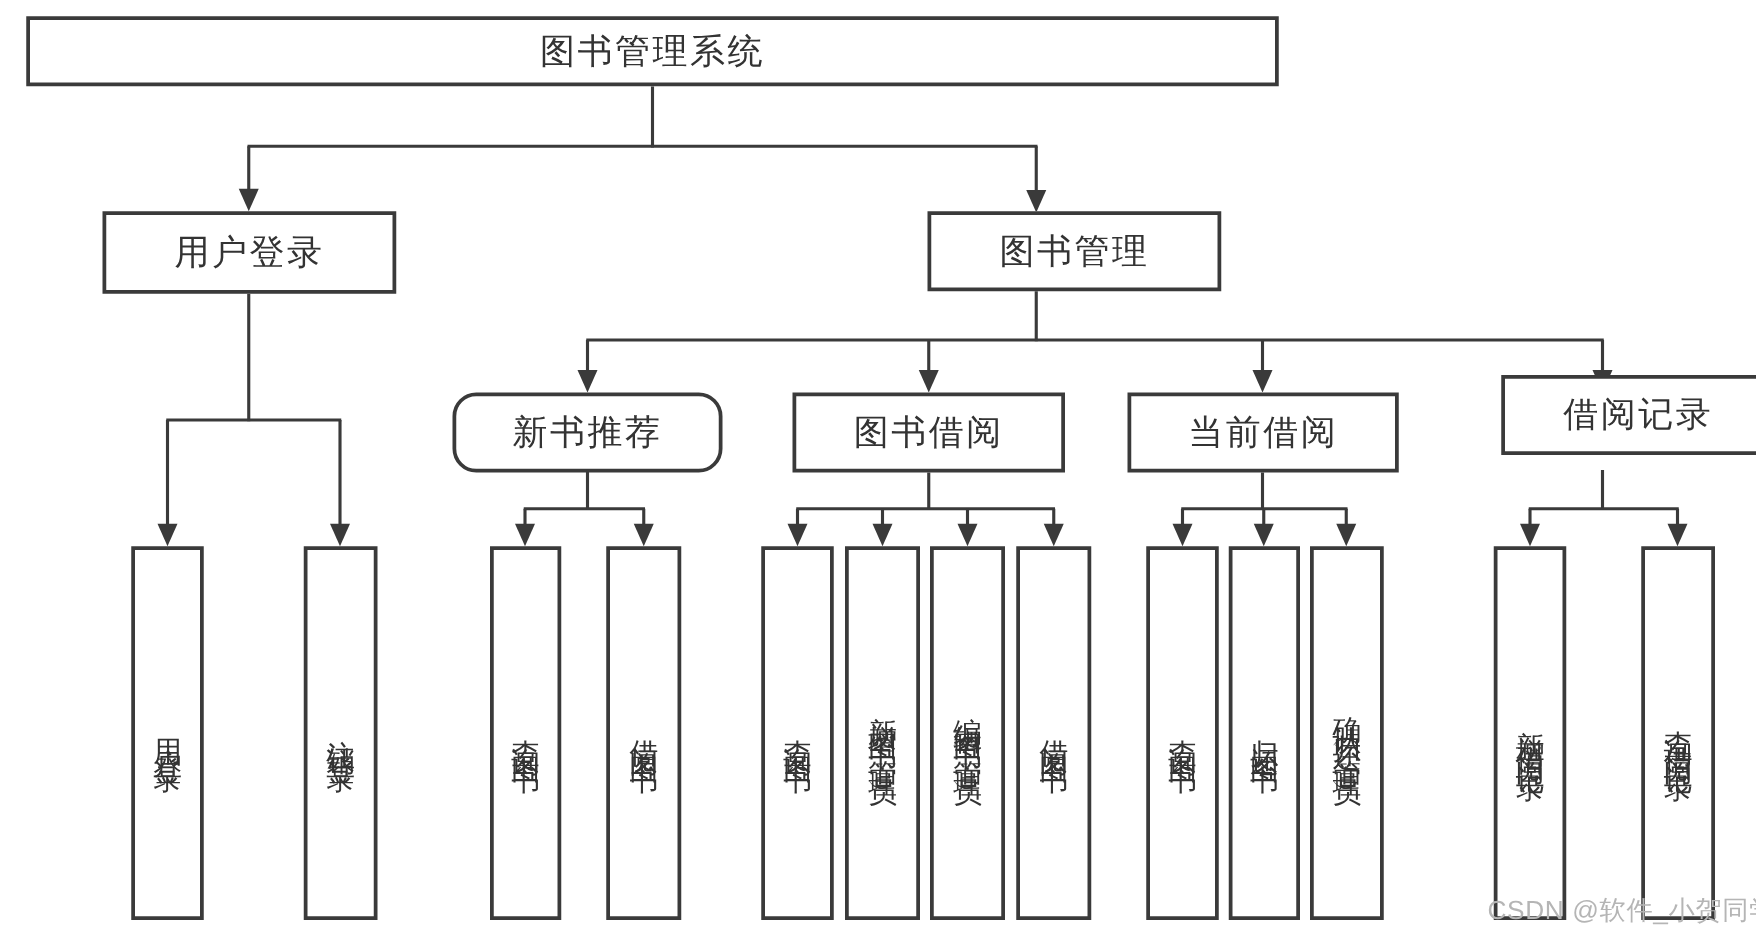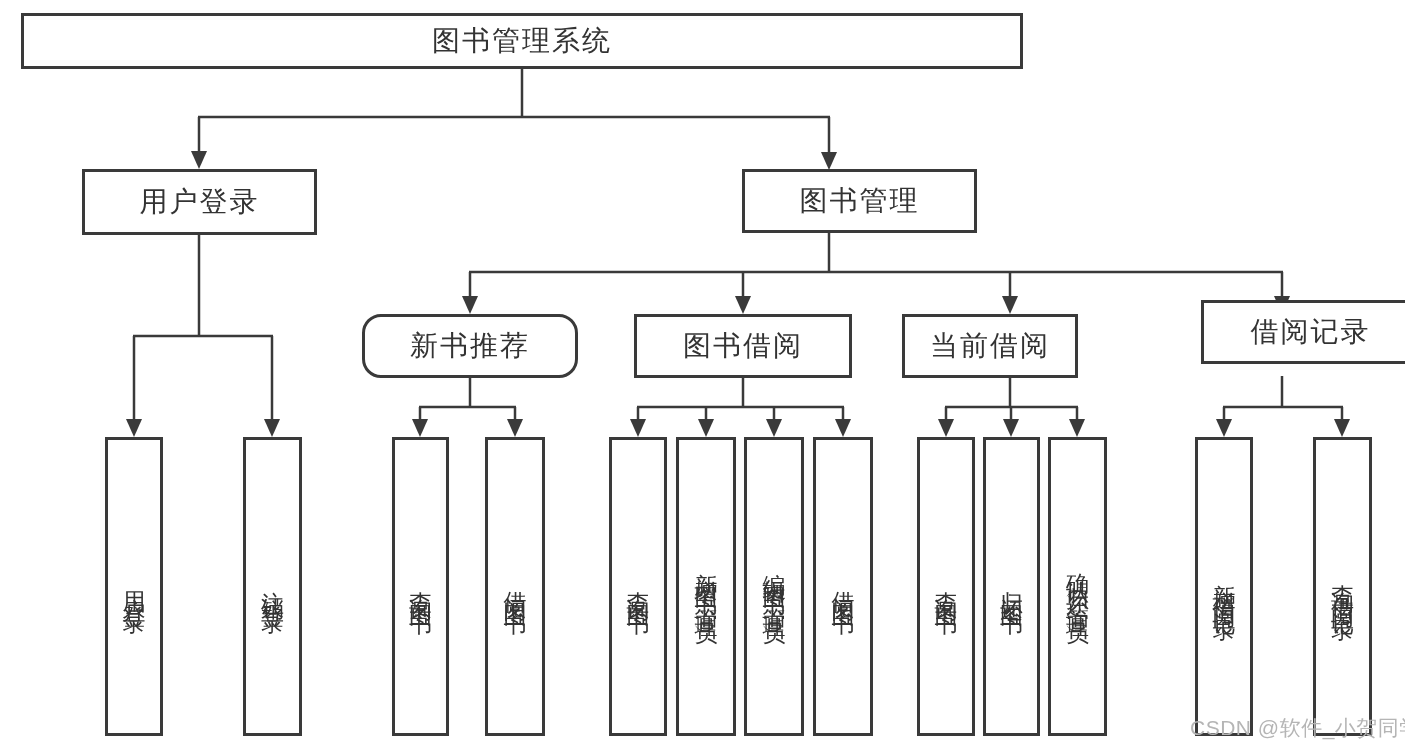--- a/index.html
+++ b/index.html
@@ -114,21 +114,21 @@
   <div class="box" style="left:712px;top:169px;width:235px;height:64px;margin-left:30px;">
     <span class="h-label">图书管理</span>
   </div>
 
   <div class="box" style="left:362px;top:314px;width:216px;height:64px;border-radius:19px;">
     <span class="h-label">新书推荐</span>
   </div>
   <div class="box" style="left:634px;top:314px;width:218px;height:64px;">
     <span class="h-label">图书借阅</span>
   </div>
-  <div class="box" style="left:902px;top:314px;width:176px;height:64px;text-align:center;">
+  <div class="box" style="left:902px;top:314px;width:217px;height:64px;text-align:center;">
     <span class="h-label">当前借阅</span>
   </div>
   <div class="box" style="left:1173px;top:300px;width:219px;height:64px;margin-left:28px;">
     <span class="h-label">借阅记录</span>
   </div>
 
   <div class="box leaf" style="left:105px;top:437px;width:58px;height:299px;">
     <span class="v-label">用户登录</span>
   </div>
   <div class="box leaf" style="left:243px;top:437px;width:59px;height:299px;">

